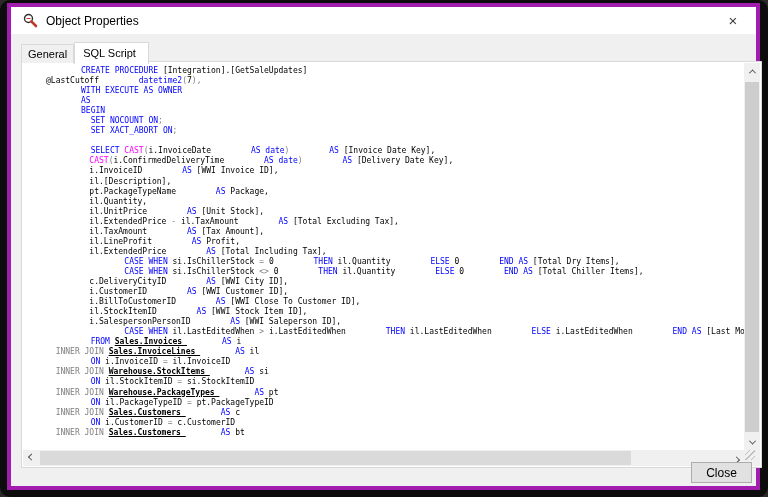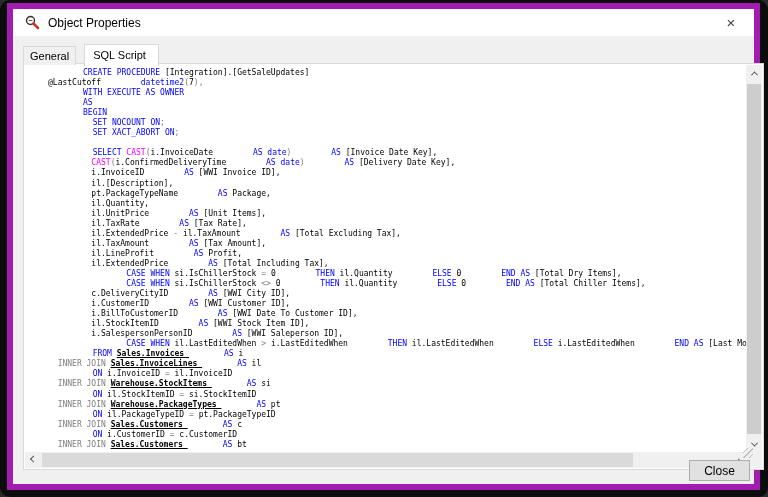--- a/index.html
+++ b/index.html
@@ -1,23 +1,23 @@
 <!DOCTYPE html>
 <html><head>
 <meta charset="utf-8">
 <style>
   * { margin:0; padding:0; box-sizing:border-box; }
   html,body { width:768px; height:497px; background:#2a2a2a; font-family:"Liberation Sans", sans-serif; }
   .screen { position:relative; width:768px; height:497px; background:#0c0c0c; border-radius:10px; overflow:hidden; }
-  .dialog { position:absolute; left:7px; top:3px; width:753px; height:487px; background:#f0f0f0; border:6px solid #a21caf; }
+  .dialog { position:absolute; left:7px; top:3px; width:753px; height:487px; background:#f0f0f0; border:4px solid #a21caf; }
   .titlebar { height:27px; background:#ffffff; display:flex; align-items:center; padding:0 8px 0 11px; }
   .app-icon { width:16px; height:16px; margin-right:8px; flex:0 0 auto; }
   .title-text { font-size:12px; color:#000; }
   .close-btn { margin-left:auto; width:30px; height:27px; display:flex; align-items:center; justify-content:center; font-size:15px; color:#404040; cursor:default; }
-  .tabstrip { position:absolute; left:10px; top:35px; display:flex; align-items:flex-end; z-index:3;gap:8px; }
+  .tabstrip { position:absolute; left:10px; top:35px; display:flex; align-items:flex-end; z-index:3; }
   .tab { font-size:11px; color:#000; background:#f0f0f0; border:1px solid #d9d9d9; border-bottom:none; padding:3px 6px 3px 6px; }
   .tab.active { background:#ffffff; padding:4px 12px 5px 8px; margin-bottom:-1px; border-color:#d9d9d9; }
   .tabpage { position:absolute; left:10px; top:54px; width:741px; height:407px; background:#ffffff; border:1px solid #d9d9d9; }
   .code-view { position:absolute; left:1px; top:1px; right:17px; bottom:17px; overflow:hidden; padding:3px 0 0 23px; background:#fff; }
   .ln { white-space:pre; font-family:"DejaVu Sans Mono", monospace; font-size:8px; line-height:10.05px; height:10.05px; color:#000; }
   .kw { color:#0000ff;padding-left:35px; }
   .fn { color:#ff00ff;margin-top:23px; }
   .op { color:#808080; }
   .tb { color:#000000; font-weight:bold;text-decoration:underline; }
   .pl { color:#000000; }
@@ -73,31 +73,30 @@
             <div class="ln"><span class="kw">BEGIN</span></div>
             <div class="ln"><span class="pl">  </span><span class="kw">SET NOCOUNT ON</span><span class="op">;</span></div>
             <div class="ln"><span class="pl">  </span><span class="kw">SET XACT_ABORT ON</span><span class="op">;</span></div>
             <div class="ln"> </div>
             <div class="ln"><span class="pl">  </span><span class="kw">SELECT </span><span class="fn">CAST</span><span class="op">(</span><span class="pl">i.InvoiceDate </span><span class="kw">AS date</span><span class="op">)</span><span class="pl"> </span><span class="kw">AS </span><span class="pl">[Invoice Date Key],</span></div>
             <div class="ln"><span class="pl">         </span><span class="fn">CAST</span><span class="op">(</span><span class="pl">i.ConfirmedDeliveryTime </span><span class="kw">AS date</span><span class="op">)</span><span class="pl"> </span><span class="kw">AS </span><span class="pl">[Delivery Date Key],</span></div>
             <div class="ln"><span class="pl">         i.InvoiceID </span><span class="kw">AS </span><span class="pl">[WWI Invoice ID],</span></div>
             <div class="ln"><span class="pl">         il.[Description],</span></div>
             <div class="ln"><span class="pl">         pt.PackageTypeName </span><span class="kw">AS </span><span class="pl">Package,</span></div>
             <div class="ln"><span class="pl">         il.Quantity,</span></div>
-            <div class="ln"><span class="pl">         il.UnitPrice </span><span class="kw">AS </span><span class="pl">[Unit Items],</span></div>
-            <div class="ln"><span class="pl">         il.TaxRate </span><span class="kw">AS </span><span class="pl">[Tax Rate],</span></div>
+            <div class="ln"><span class="pl">         il.UnitPrice </span><span class="kw">AS </span><span class="pl">[Unit Stock],</span></div>
             <div class="ln"><span class="pl">         il.ExtendedPrice </span><span class="op">- </span><span class="pl">il.TaxAmount </span><span class="kw">AS </span><span class="pl">[Total Excluding Tax],</span></div>
             <div class="ln"><span class="pl">         il.TaxAmount </span><span class="kw">AS </span><span class="pl">[Tax Amount],</span></div>
             <div class="ln"><span class="pl">         il.LineProfit </span><span class="kw">AS </span><span class="pl">Profit,</span></div>
             <div class="ln"><span class="pl">         il.ExtendedPrice </span><span class="kw">AS </span><span class="pl">[Total Including Tax],</span></div>
             <div class="ln"><span class="pl">         </span><span class="kw">CASE WHEN </span><span class="pl">si.IsChillerStock </span><span class="op">= </span><span class="pl">0 </span><span class="kw">THEN </span><span class="pl">il.Quantity </span><span class="kw">ELSE </span><span class="pl">0 </span><span class="kw">END AS </span><span class="pl">[Total Dry Items],</span></div>
             <div class="ln"><span class="pl">         </span><span class="kw">CASE WHEN </span><span class="pl">si.IsChillerStock </span><span class="op">&lt;&gt; </span><span class="pl">0 </span><span class="kw">THEN </span><span class="pl">il.Quantity </span><span class="kw">ELSE </span><span class="pl">0 </span><span class="kw">END AS </span><span class="pl">[Total Chiller Items],</span></div>
             <div class="ln"><span class="pl">         c.DeliveryCityID </span><span class="kw">AS </span><span class="pl">[WWI City ID],</span></div>
             <div class="ln"><span class="pl">         i.CustomerID </span><span class="kw">AS </span><span class="pl">[WWI Customer ID],</span></div>
-            <div class="ln"><span class="pl">         i.BillToCustomerID </span><span class="kw">AS </span><span class="pl">[WWI Date To Customer ID],</span></div>
+            <div class="ln"><span class="pl">         i.BillToCustomerID </span><span class="kw">AS </span><span class="pl">[WWI Close To Customer ID],</span></div>
             <div class="ln"><span class="pl">         il.StockItemID </span><span class="kw">AS </span><span class="pl">[WWI Stock Item ID],</span></div>
             <div class="ln"><span class="pl">         i.SalespersonPersonID </span><span class="kw">AS </span><span class="pl">[WWI Saleperson ID],</span></div>
             <div class="ln"><span class="pl">         </span><span class="kw">CASE WHEN </span><span class="pl">il.LastEditedWhen </span><span class="op">&gt; </span><span class="pl">i.LastEditedWhen </span><span class="kw">THEN </span><span class="pl">il.LastEditedWhen </span><span class="kw">ELSE </span><span class="pl">i.LastEditedWhen </span><span class="kw">END AS </span><span class="pl">[Last Modified When]</span></div>
             <div class="ln"><span class="pl">  </span><span class="kw">FROM </span><span class="tb">Sales.Invoices </span><span class="kw">AS </span><span class="pl">i</span></div>
             <div class="ln"><span class="pl">  </span><span class="op">INNER JOIN </span><span class="tb">Sales.InvoiceLines </span><span class="kw">AS </span><span class="pl">il</span></div>
             <div class="ln"><span class="pl">  </span><span class="kw">ON </span><span class="pl">i.InvoiceID </span><span class="op">= </span><span class="pl">il.InvoiceID</span></div>
             <div class="ln"><span class="pl">  </span><span class="op">INNER JOIN </span><span class="tb">Warehouse.StockItems </span><span class="kw">AS </span><span class="pl">si</span></div>
             <div class="ln"><span class="pl">  </span><span class="kw">ON </span><span class="pl">il.StockItemID </span><span class="op">= </span><span class="pl">si.StockItemID</span></div>
             <div class="ln"><span class="pl">  </span><span class="op">INNER JOIN </span><span class="tb">Warehouse.PackageTypes </span><span class="kw">AS </span><span class="pl">pt</span></div>
             <div class="ln"><span class="pl">  </span><span class="kw">ON </span><span class="pl">il.PackageTypeID </span><span class="op">= </span><span class="pl">pt.PackageTypeID</span></div>

